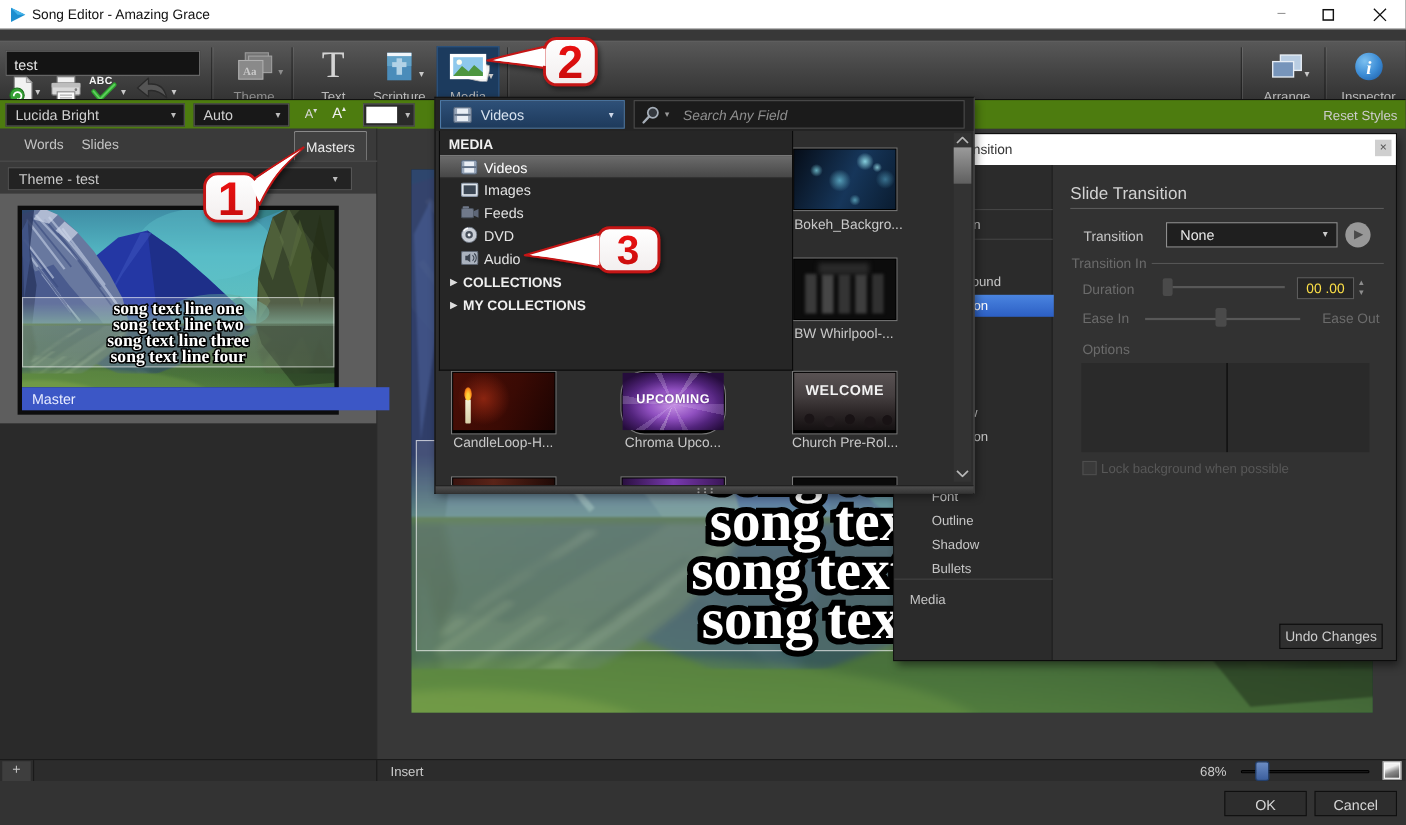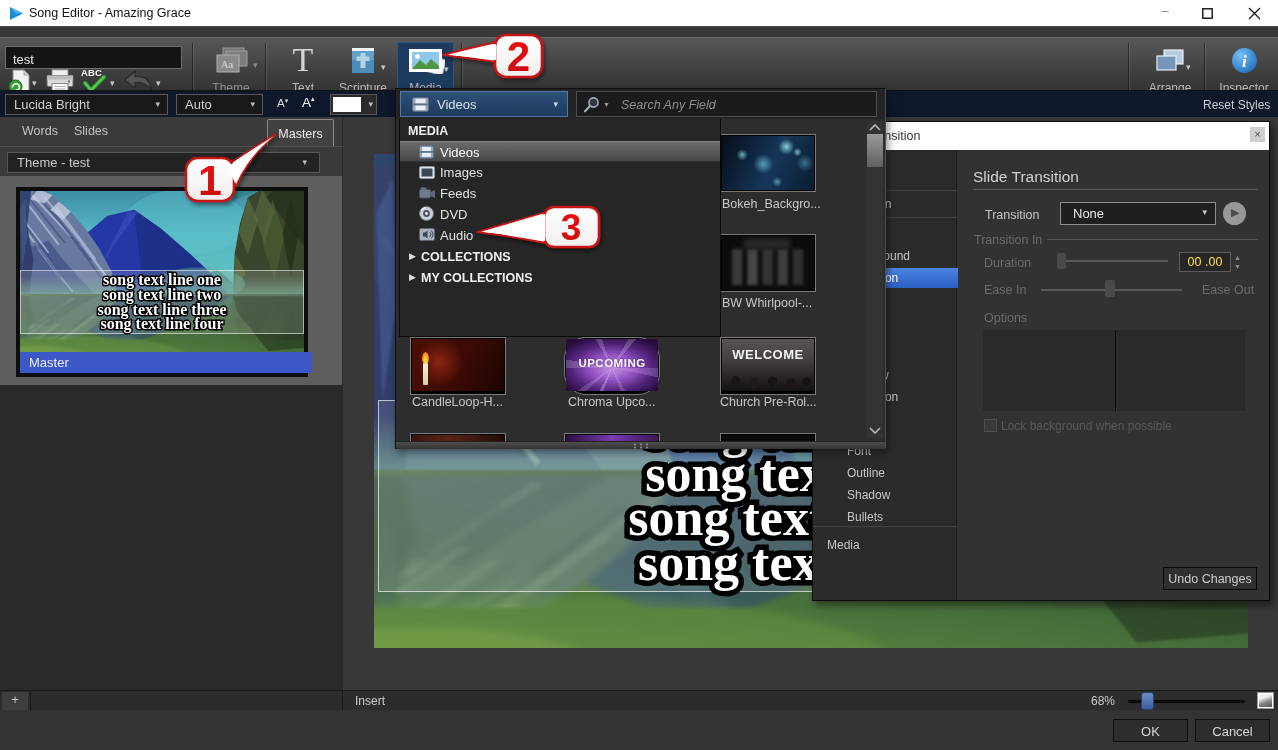--- a/index.html
+++ b/index.html
@@ -20,41 +20,41 @@
     border:1px solid #6e6e6e; color:#e8e8e8; font-size:13px; padding:3px 0 0 7px; }
   .tbsep { top:5px; width:1px; height:53px; background:rgba(0,0,0,0.45); box-shadow:1px 0 0 rgba(255,255,255,0.12); }
   .tbtn { top:5px; height:55px; text-align:center; color:#b9b9b9; font-size:12px; }
   .tbtn .lbl { position:absolute; bottom:3px; width:100%; }
   .tbtn.disabled { color:#8d8d8d; }
   #mediaBtn { left:397px; top:4px; width:57px; height:56px; background:#1c3b5e;
     border:1px solid #2d5580; }
   .chev { position:absolute; color:#c9c9c9; font-size:9px; }
 
   
-  #fontbar { left:0; top:90px; width:1278px; height:27px; background:#0f172a; border-top:1px solid #111; }
+  #fontbar { left:0; top:90px; width:1278px; height:27px; background:#4d7c0f; border-top:1px solid #111; }
   .combo { position:absolute; background:#181818; border:1px solid #585858; color:#cfcfcf; font-size:13px; }
   .combo .cv { position:absolute; right:7px; top:4px; color:#bdbdbd; font-size:9px; }
   #resetStyles { left:1203px; top:7px; color:#cdcdcd; font-size:12px; }
 
   
   #leftpanel { left:0; top:117px; width:343px; height:573px; background:#3a3a3a; border-right:1px solid #2a2a2a; }
   #selBand { left:0; top:59px; width:342px; height:209px; background:#5e5e5e; }
   #lowerDark { left:0; top:268px; width:342px; height:305px; background:#2a2a2a; }
   #tabs { left:0; top:0; width:379px; height:29px; }
   #tabs .t { position:absolute; top:7px; color:#c3c3c3; font-size:12.5px; }
   #mastersTab { left:267px; top:2px; width:67px; height:27px; background:#414141;
     border:1px solid #8a8a8a; border-bottom:none; border-radius:2px 2px 0 0;
     color:#ececec; font-size:12.5px; text-align:center; padding-top:7px; }
   #themeCombo { left:7px; top:35px; width:313px; height:21px; background:#232323;
     border:1px solid #565656; color:#c9c9c9; font-size:13px; padding:2px 0 0 9px; }
   #previewFrame { left:16px; top:70px; width:292px; height:190px; background:#0d0d0d; }
   #previewImg { left:4px; top:4px; width:284px; height:161px; overflow:hidden; }
   #previewBand { left:4px; top:83px; width:284px; height:64px;
     background:rgba(255,255,255,0.14); border:1px solid rgba(255,255,255,0.55); }
-  #masterBar { left:4px; top:165px; width:292px; height:21px; background:#3c57c6;
+  #masterBar { left:4px; top:165px; width:334px; height:21px; background:#3c57c6;
     color:#e8ecff; font-size:13px; padding:3px 0 0 9px; }
 
   
   #slide { left:374px; top:154px; width:874px; height:494px; overflow:hidden; background:#123; }
   #slideBox { left:4px; top:246px; width:866px; height:192px;
     background:rgba(255,255,255,0.10); border:1px solid rgba(255,255,255,0.65); }
 
   
   #dialog { left:812px; top:121px; width:458px; height:480px; background:#323232;
     border:1px solid #0c0c0c; box-shadow:3px 4px 8px rgba(0,0,0,0.5); z-index:30; }

